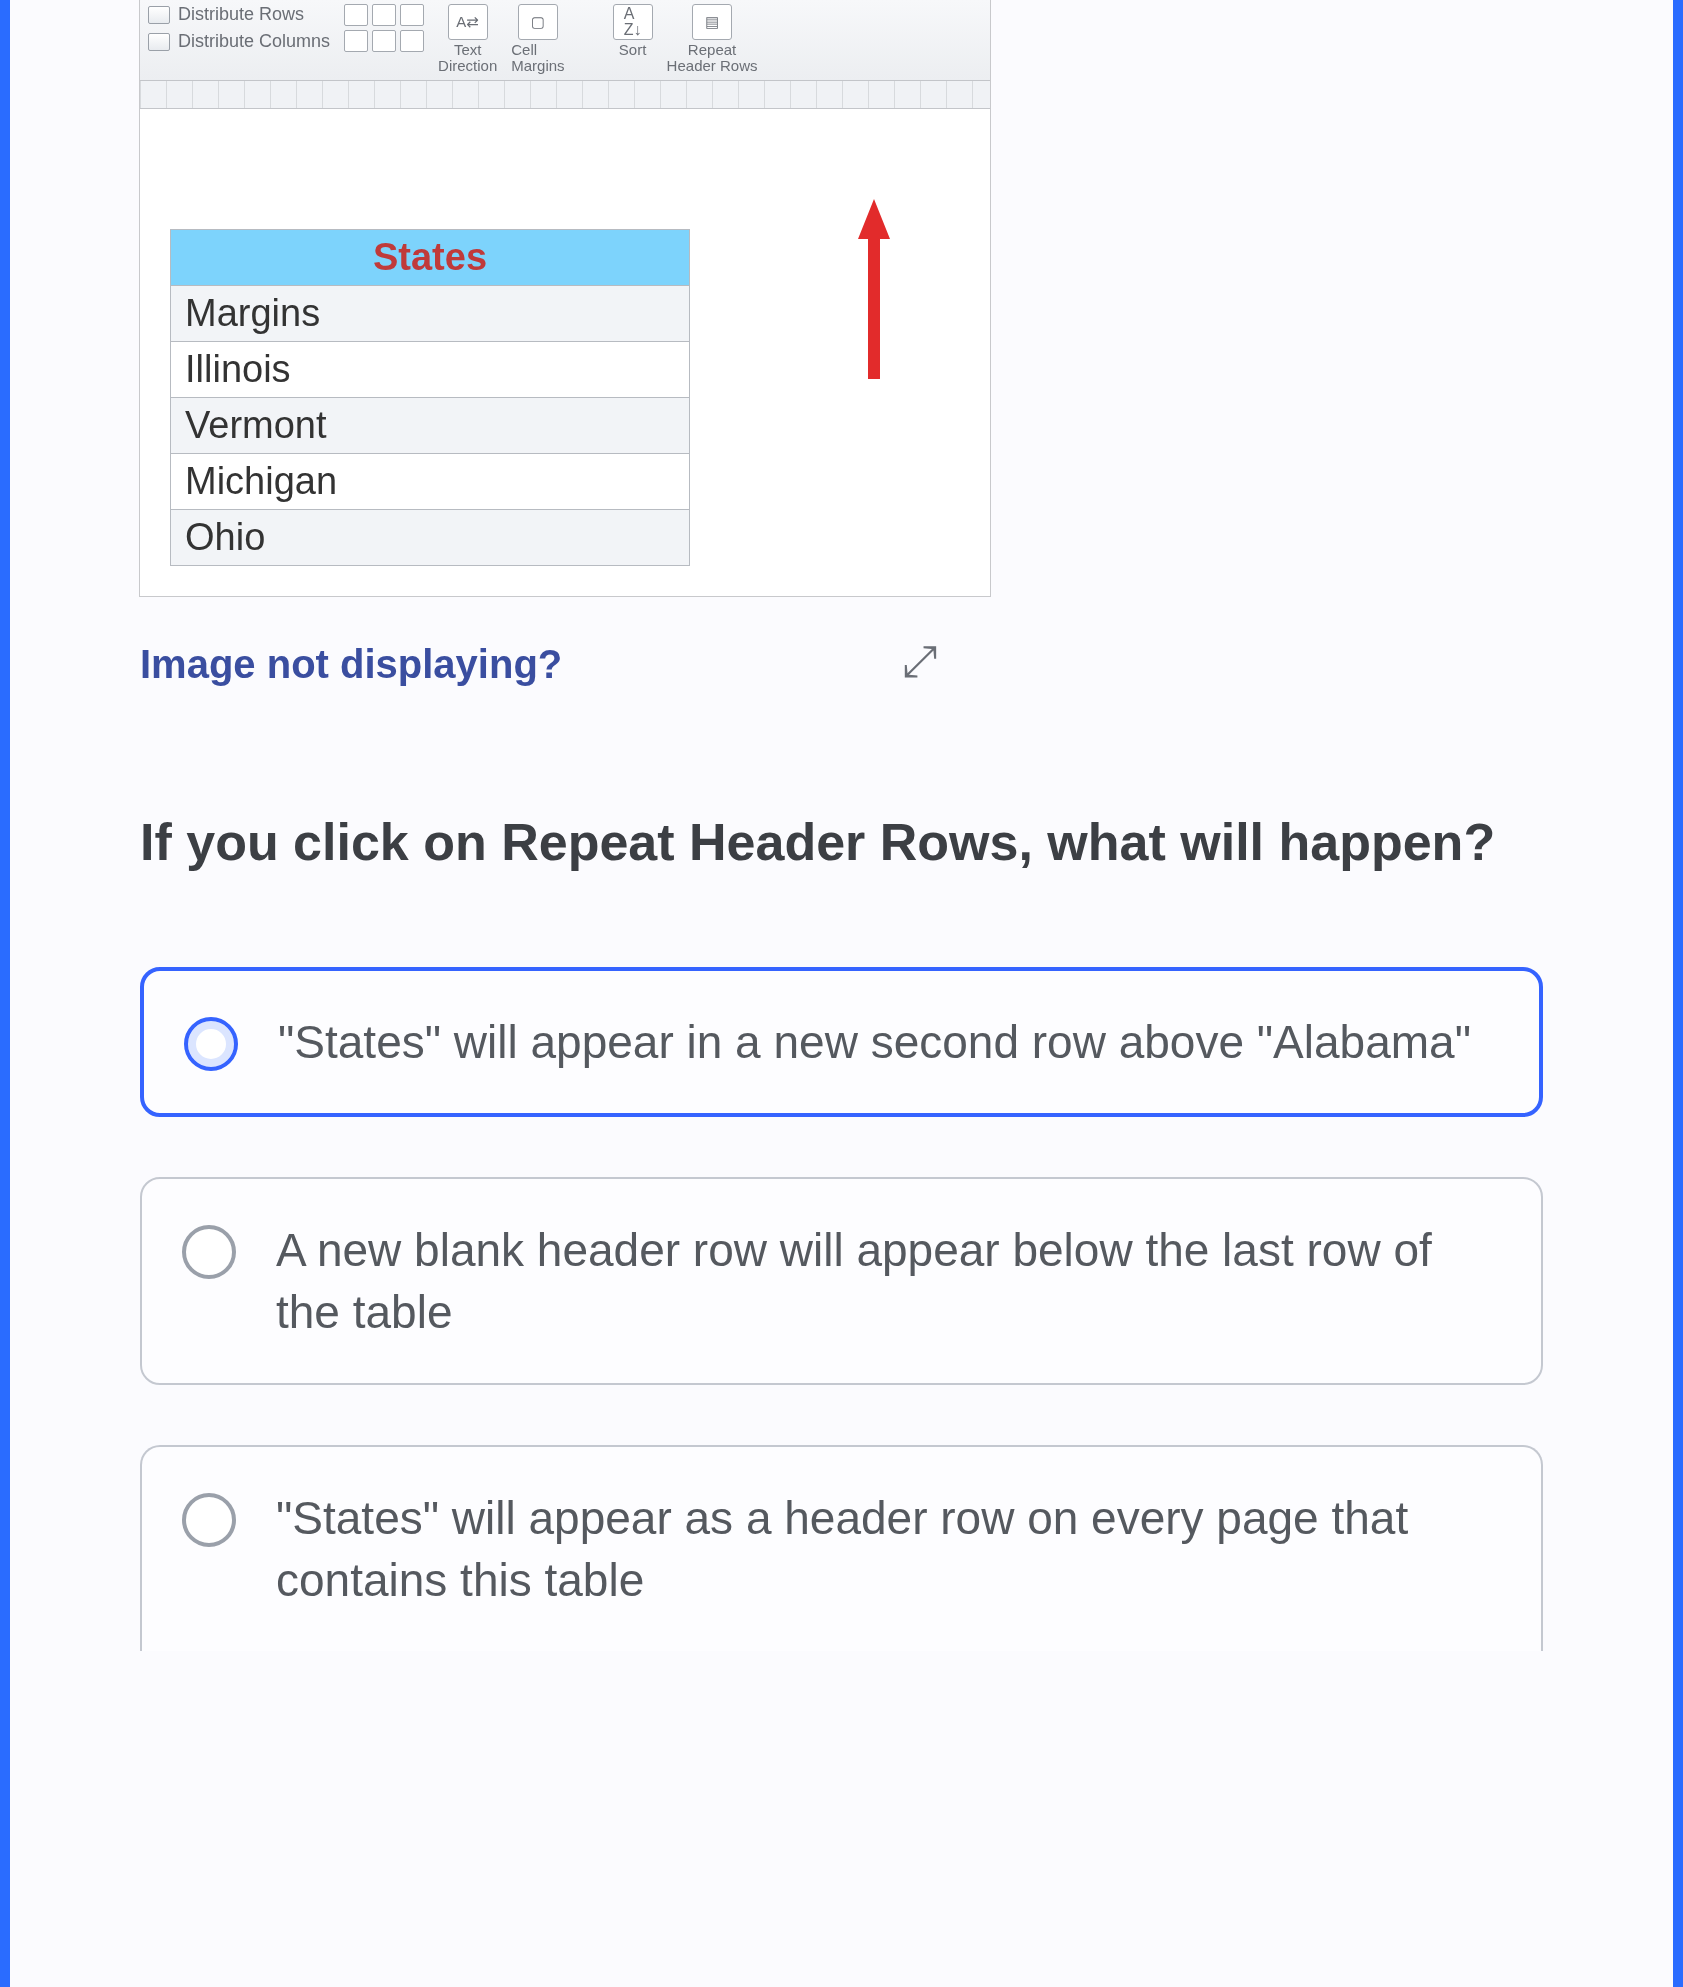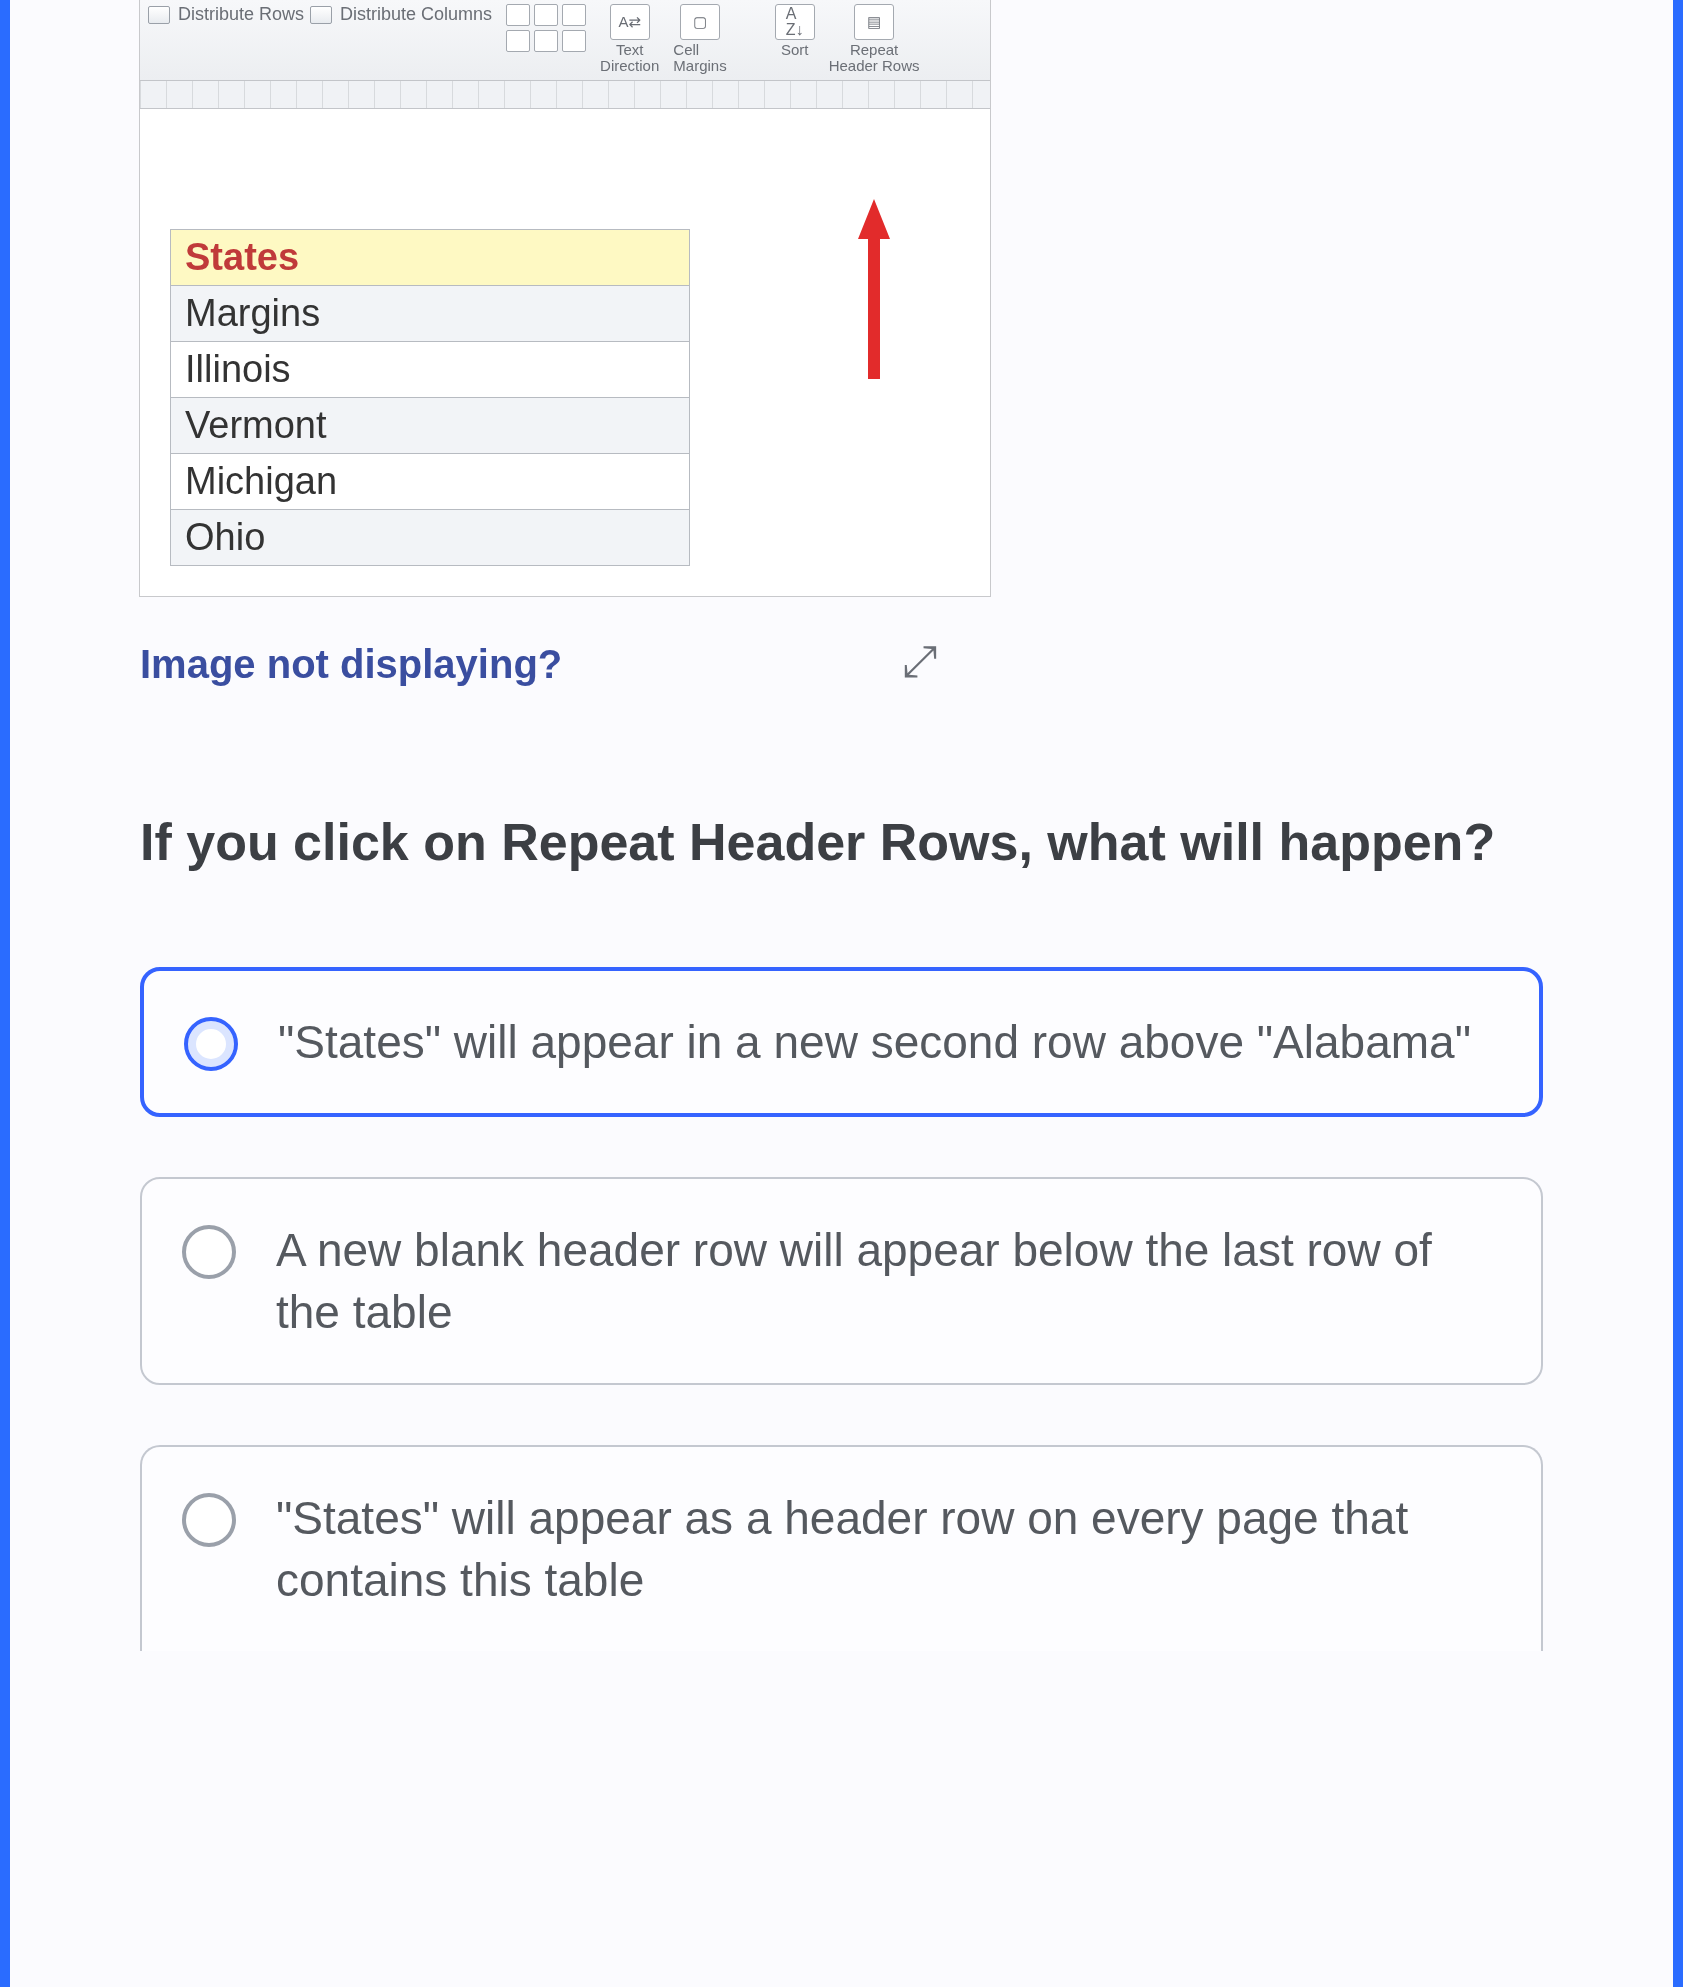--- a/index.html
+++ b/index.html
@@ -29,21 +29,21 @@
   .ribbon {
     display: flex;
     align-items: flex-start;
     gap: 14px;
     padding: 4px 8px 6px 8px;
     background: linear-gradient(#f7f8fa,#eceef1);
     border-bottom: 1px solid #c3c5c9;
     font-size: 18px;
     color: #6a6e75;
   }
-  .ribbon .col { display:flex; gap:6px; }
+  .ribbon .col { display:flex; flex-direction:column; gap:6px; }
   .ribbon .dist-item { display:flex; align-items:center; gap:8px; }
   .rib-icon {
     width:22px; height:18px; border:1px solid #9aa0a8; border-radius:2px;
     background:linear-gradient(#fff,#e8ebef);
     display:inline-block;
   }
   .grid9 { display:grid; grid-template-columns:repeat(3,24px); grid-template-rows:repeat(2,22px); gap:4px; }
   .grid9 span { border:1px solid #a4a9b0; background:#fff; border-radius:2px; }
   .ribbon .stack { display:flex; flex-direction:column; align-items:center; gap:2px; font-size:15px; line-height:1.05; }
   .ribbon .stack .big { width:40px; height:36px; border:1px solid #a4a9b0; background:#fff; border-radius:3px; display:flex; align-items:center; justify-content:center; }
@@ -66,21 +66,22 @@
     color:#333;
   }
   .states-table td {
     border:1px solid #b7bbc1;
     padding:6px 14px;
     background:#fff;
   }
   .states-table tr:first-child td {
     font-weight:700;
     color:#c03a3a;
-    background:#fef9c3;
+    background:#7dd3fc;
+    text-align:center;
   }
   .states-table tr:nth-child(even) td { background:#f2f4f7; }
 
   .link-row { margin:40px 0 0 130px; display:flex; align-items:flex-end; gap:340px; }
   .img-link { font-size:40px; font-weight:700; color:#3a4ea0; }
   .expand-icon { font-size:44px; color:#6a6e76; }
 
   .question {
     margin:120px 130px 0 130px;
     font-size:52px;

